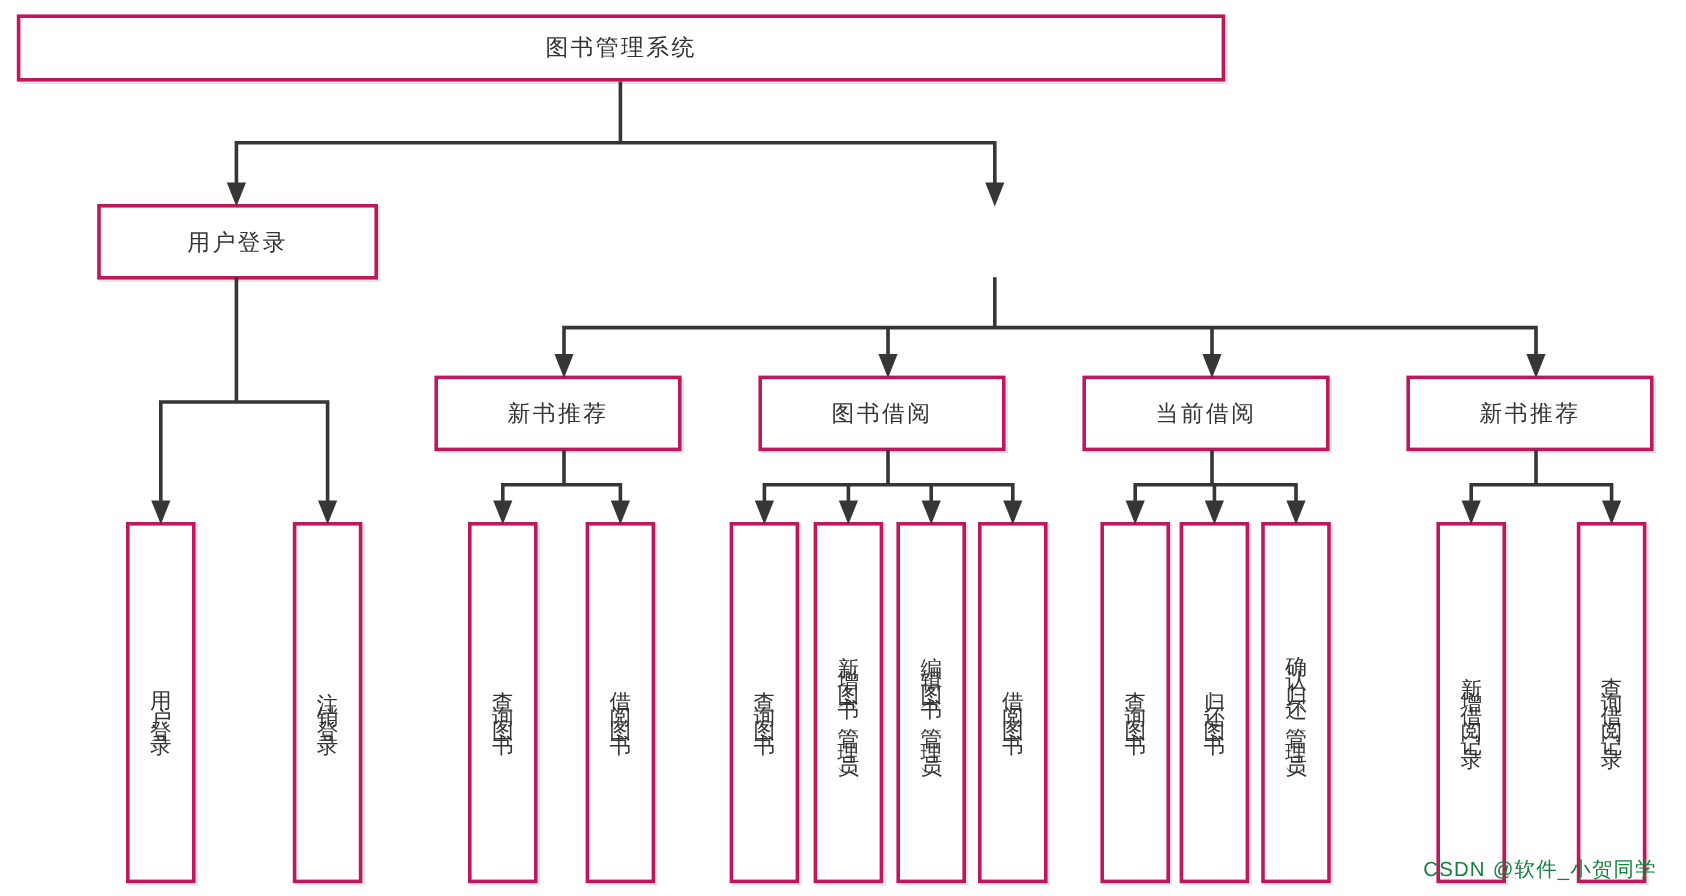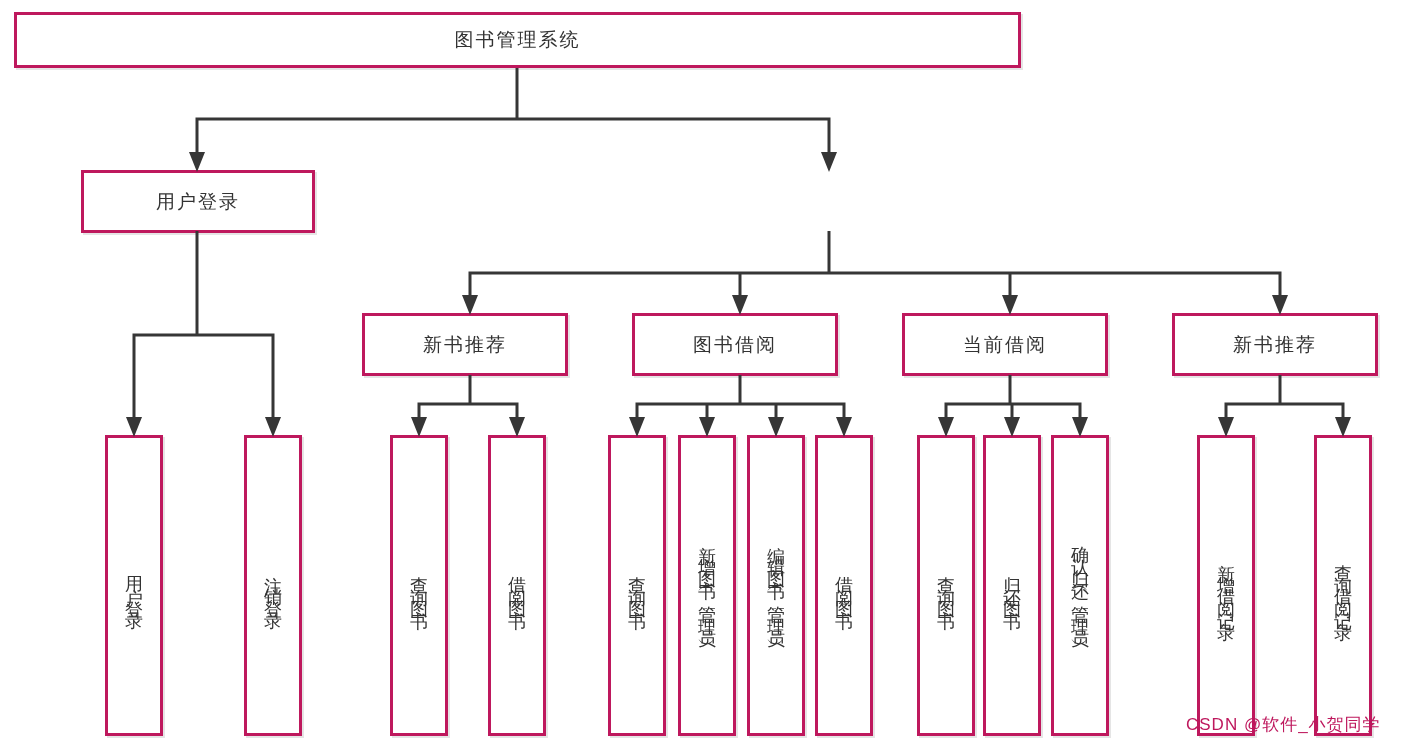--- a/index.html
+++ b/index.html
@@ -46,21 +46,21 @@
   .lvl2       { top: 170px;  height: 63px; }
   .lvl3       { top: 313px;  height: 63px; width: 206px; }
   .leaf       { top: 435px;  height: 301px; width: 58px; }
   .watermark {
     position: absolute;
     left: 1186px;
     top: 713px;
     z-index: 5;
     font-size: 17px;
     letter-spacing: 1px;
-    color: #be185d;
+    color: #15803d;
     white-space: nowrap;
     text-align: right;
   }
 </style>
 </head>
 <body>
 
 <div class="canvas">
 
   <svg class="connectors" width="1405" height="747" viewBox="0 0 1405 747">

